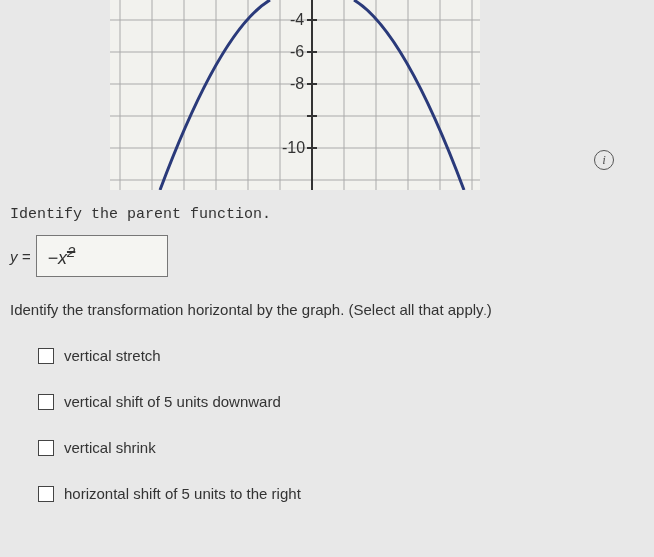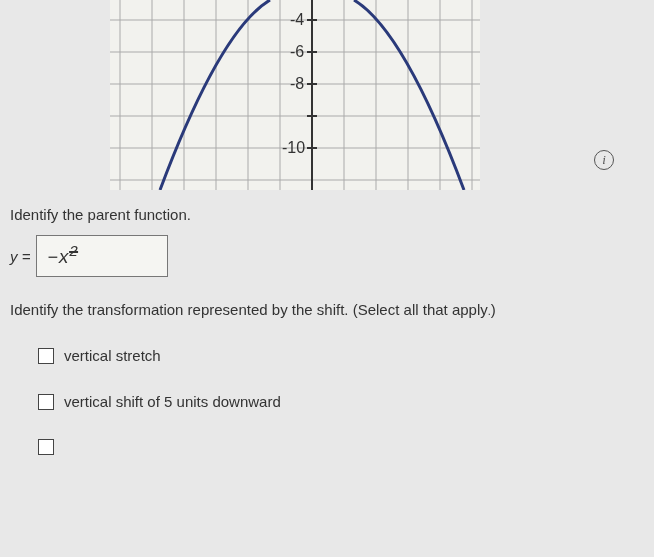--- a/index.html
+++ b/index.html
@@ -33,39 +33,40 @@
   display: flex;
   align-items: center;
   justify-content: center;
   font-style: italic;
   font-family: Georgia, serif;
   font-size: 13px;
   color: #555;
 }
 .prompt1 {
   margin: 16px 0 12px 0;
+  font-family: Liberation Mono, monospace;
 }
 .equation-row {
   display: flex;
   align-items: center;
   margin: 8px 0 24px 0;
 }
 .yeq {
   font-style: italic;
   margin-right: 6px;
 }
 .input-box {
   border: 1px solid #777;
   background: #f5f5f2;
   padding: 6px 10px;
   min-width: 110px;
   height: 28px;
   display: flex;
   align-items: center;
-  font-family: Liberation Mono, monospace;
+  font-family: Liberation Sans, sans-serif;
   font-style: italic;
   font-size: 18px;
 }
 .input-box .strike {
   text-decoration: line-through;
   text-decoration-thickness: 2px;
 }
 .prompt2 {
   margin: 12px 0 14px 0;
 }
@@ -150,30 +151,35 @@
 <div class="prompt1">Identify the parent function.</div>
 
 <div class="equation-row">
   <span class="yeq">y =</span>
   <div class="input-box">
     <span>−<span class="ital">x</span><sup class="strike">2</sup></span>
   </div>
 </div>
 
 <div class="prompt2">
-  <span>Identify the transformation represented by the shift. (Select all that apply</span><span style="font-size:11px;">.</span><span>)</span>
+  <span>Identify the transformation horizontal by the graph. (Select all that apply</span><span style="font-size:11px;">.</span><span>)</span>
 </div>
 
 <div class="options">
   <div class="option">
     <div class="checkbox"></div>
     <span>vertical stretch</span>
   </div>
   <div class="option">
     <div class="checkbox"></div>
     <span>vertical shift of 5 units downward</span>
   </div>
   <div class="option">
     <div class="checkbox"></div>
+    <span>vertical shrink</span>
+  </div>
+  <div class="option">
+    <div class="checkbox"></div>
+    <span>horizontal shift of 5 units to the right</span>
   </div>
 </div>
 
 </div>
 
 </body></html>

